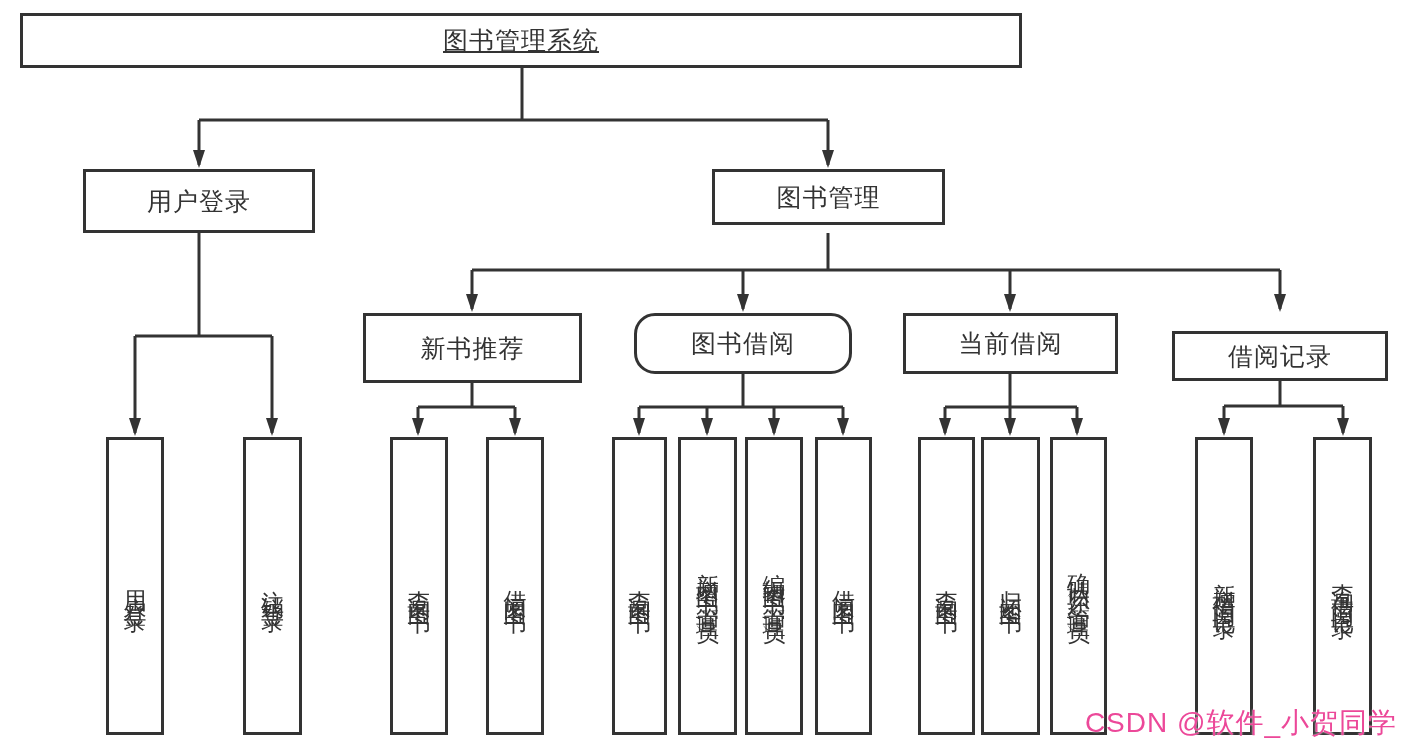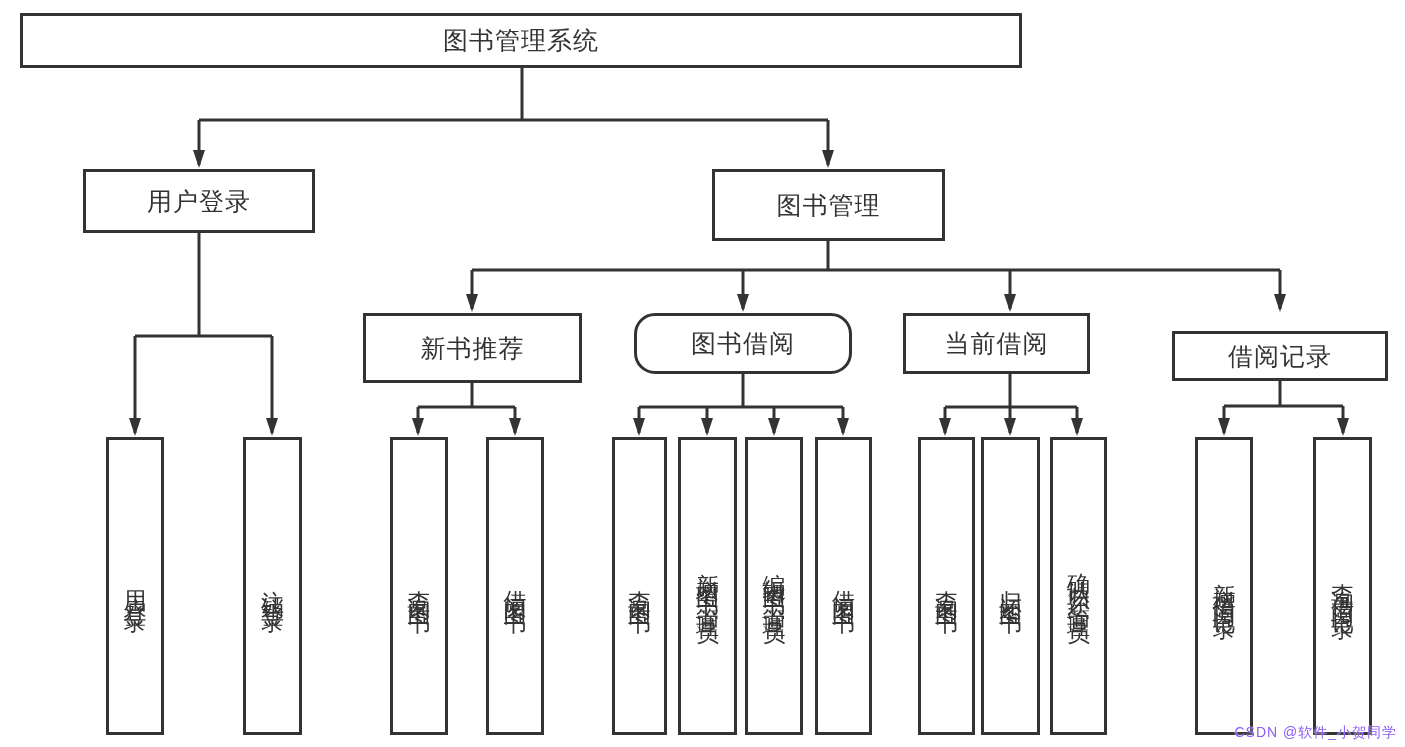--- a/index.html
+++ b/index.html
@@ -27,49 +27,49 @@
     color:var(--text);
   }
   .h-label{font-size:25px;letter-spacing:1px;}
   .v-label{
     writing-mode:vertical-rl;
     font-size:23px;
     letter-spacing:7px;
     line-height:1;
   }
   
-  .n-root{left:20px;top:13px;width:1002px;height:55px;}
+  .n-root{left:20px;top:13px;width:1002px;height:55px;text-decoration:underline;}
   
   .n-l2-0{left:83px;top:169px;width:232px;height:64px;}
-  .n-l2-1{left:712px;top:169px;width:233px;height:72px;}
+  .n-l2-1{left:712px;top:169px;width:233px;height:56px;}
   
   .n-l3-0{left:363px;top:313px;width:219px;height:70px;}
   .n-l3-1{left:634px;top:313px;width:218px;height:61px;border-radius:21px;}
-  .n-l3-2{left:903px;top:313px;width:187px;height:61px;}
+  .n-l3-2{left:903px;top:313px;width:215px;height:61px;}
   .n-l3-3{left:1172px;top:331px;width:216px;height:50px;}
   
   .leaf{top:437px;height:298px;}
   .n-g1-0{left:106px;width:58px;}
   .n-g1-1{left:243px;width:59px;}
   .n-g2-0{left:390px;width:58px;}
   .n-g2-1{left:486px;width:58px;}
   .n-g3-0{left:612px;width:55px;}
   .n-g3-1{left:678px;width:59px;}
   .n-g3-2{left:745px;width:58px;}
   .n-g3-3{left:815px;width:57px;}
   .n-g4-0{left:918px;width:57px;}
   .n-g4-1{left:981px;width:59px;}
   .n-g4-2{left:1050px;width:57px;}
   .n-g5-0{left:1195px;width:58px;}
   .n-g5-1{left:1313px;width:59px;}
   .watermark{
     position:absolute;
     right:8px;bottom:5px;
-    font-size:14px;
-    color:#8b5cf6;
+    font-size:28px;
+    color:#ec4899;
     letter-spacing:1px;
     text-shadow:0 0 2px #ffffff;
   }
 </style>
 </head>
 <body>
 
 <div class="canvas">
 
   <svg class="connectors" viewBox="0 0 1405 747" xmlns="http://www.w3.org/2000/svg" aria-hidden="true">

